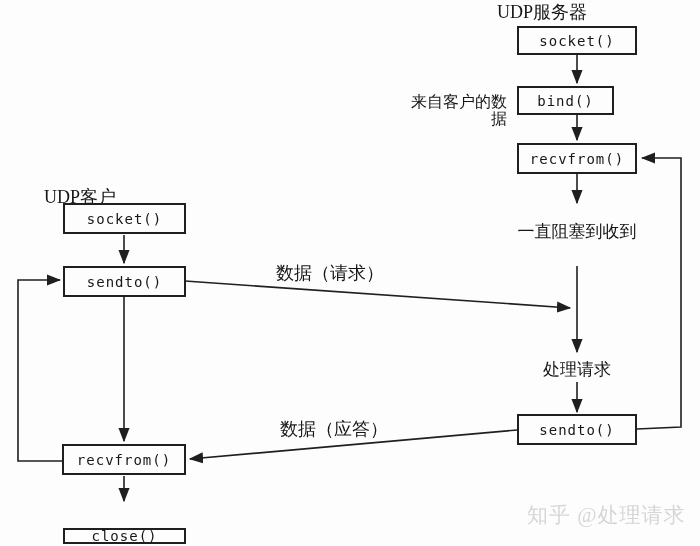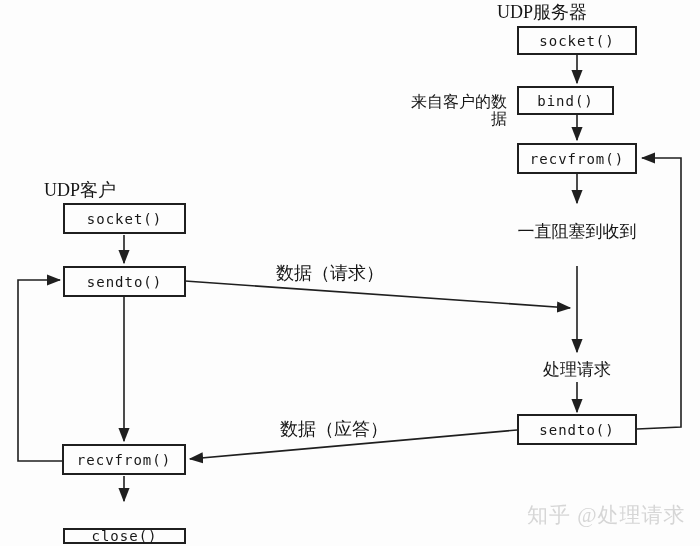--- a/index.html
+++ b/index.html
@@ -65,21 +65,21 @@
     <line x1="124" y1="297" x2="124" y2="441" marker-end="url(#arr)"></line>
     <line x1="124" y1="476" x2="124" y2="501" marker-end="url(#arr)"></line>
 
     <path d="M63,461 L18,461 L18,280 L60,280" marker-end="url(#arr)"></path>
 
     <line x1="185" y1="281" x2="570" y2="308" marker-end="url(#arr)"></line>
     <line x1="517" y1="430" x2="190" y2="459" marker-end="url(#arr)"></line>
   </svg>
 
   <div class="lbl ttl" style="left:497px;top:3px;">UDP服务器</div>
-  <div class="lbl ttl" style="left:44px;top:181px;">UDP客户</div>
+  <div class="lbl ttl" style="left:44px;top:188px;">UDP客户</div>
 
   <div class="box" style="left:517px;top:26px;width:120px;height:29px;">socket()</div>
   <div class="box" style="left:517px;top:86px;width:97px;height:29px;">bind()</div>
   <div class="box" style="left:517px;top:143px;width:120px;height:31px;">recvfrom()</div>
   <div class="box" style="left:517px;top:414px;width:120px;height:31px;">sendto()</div>
 
   <div class="box" style="left:63px;top:203px;width:123px;height:31px;">socket()</div>
   <div class="box" style="left:63px;top:266px;width:123px;height:31px;">sendto()</div>
   <div class="box" style="left:62px;top:444px;width:124px;height:31px;">recvfrom()</div>
   <div class="box" style="left:63px;top:528px;width:123px;height:16px;">close()</div>

